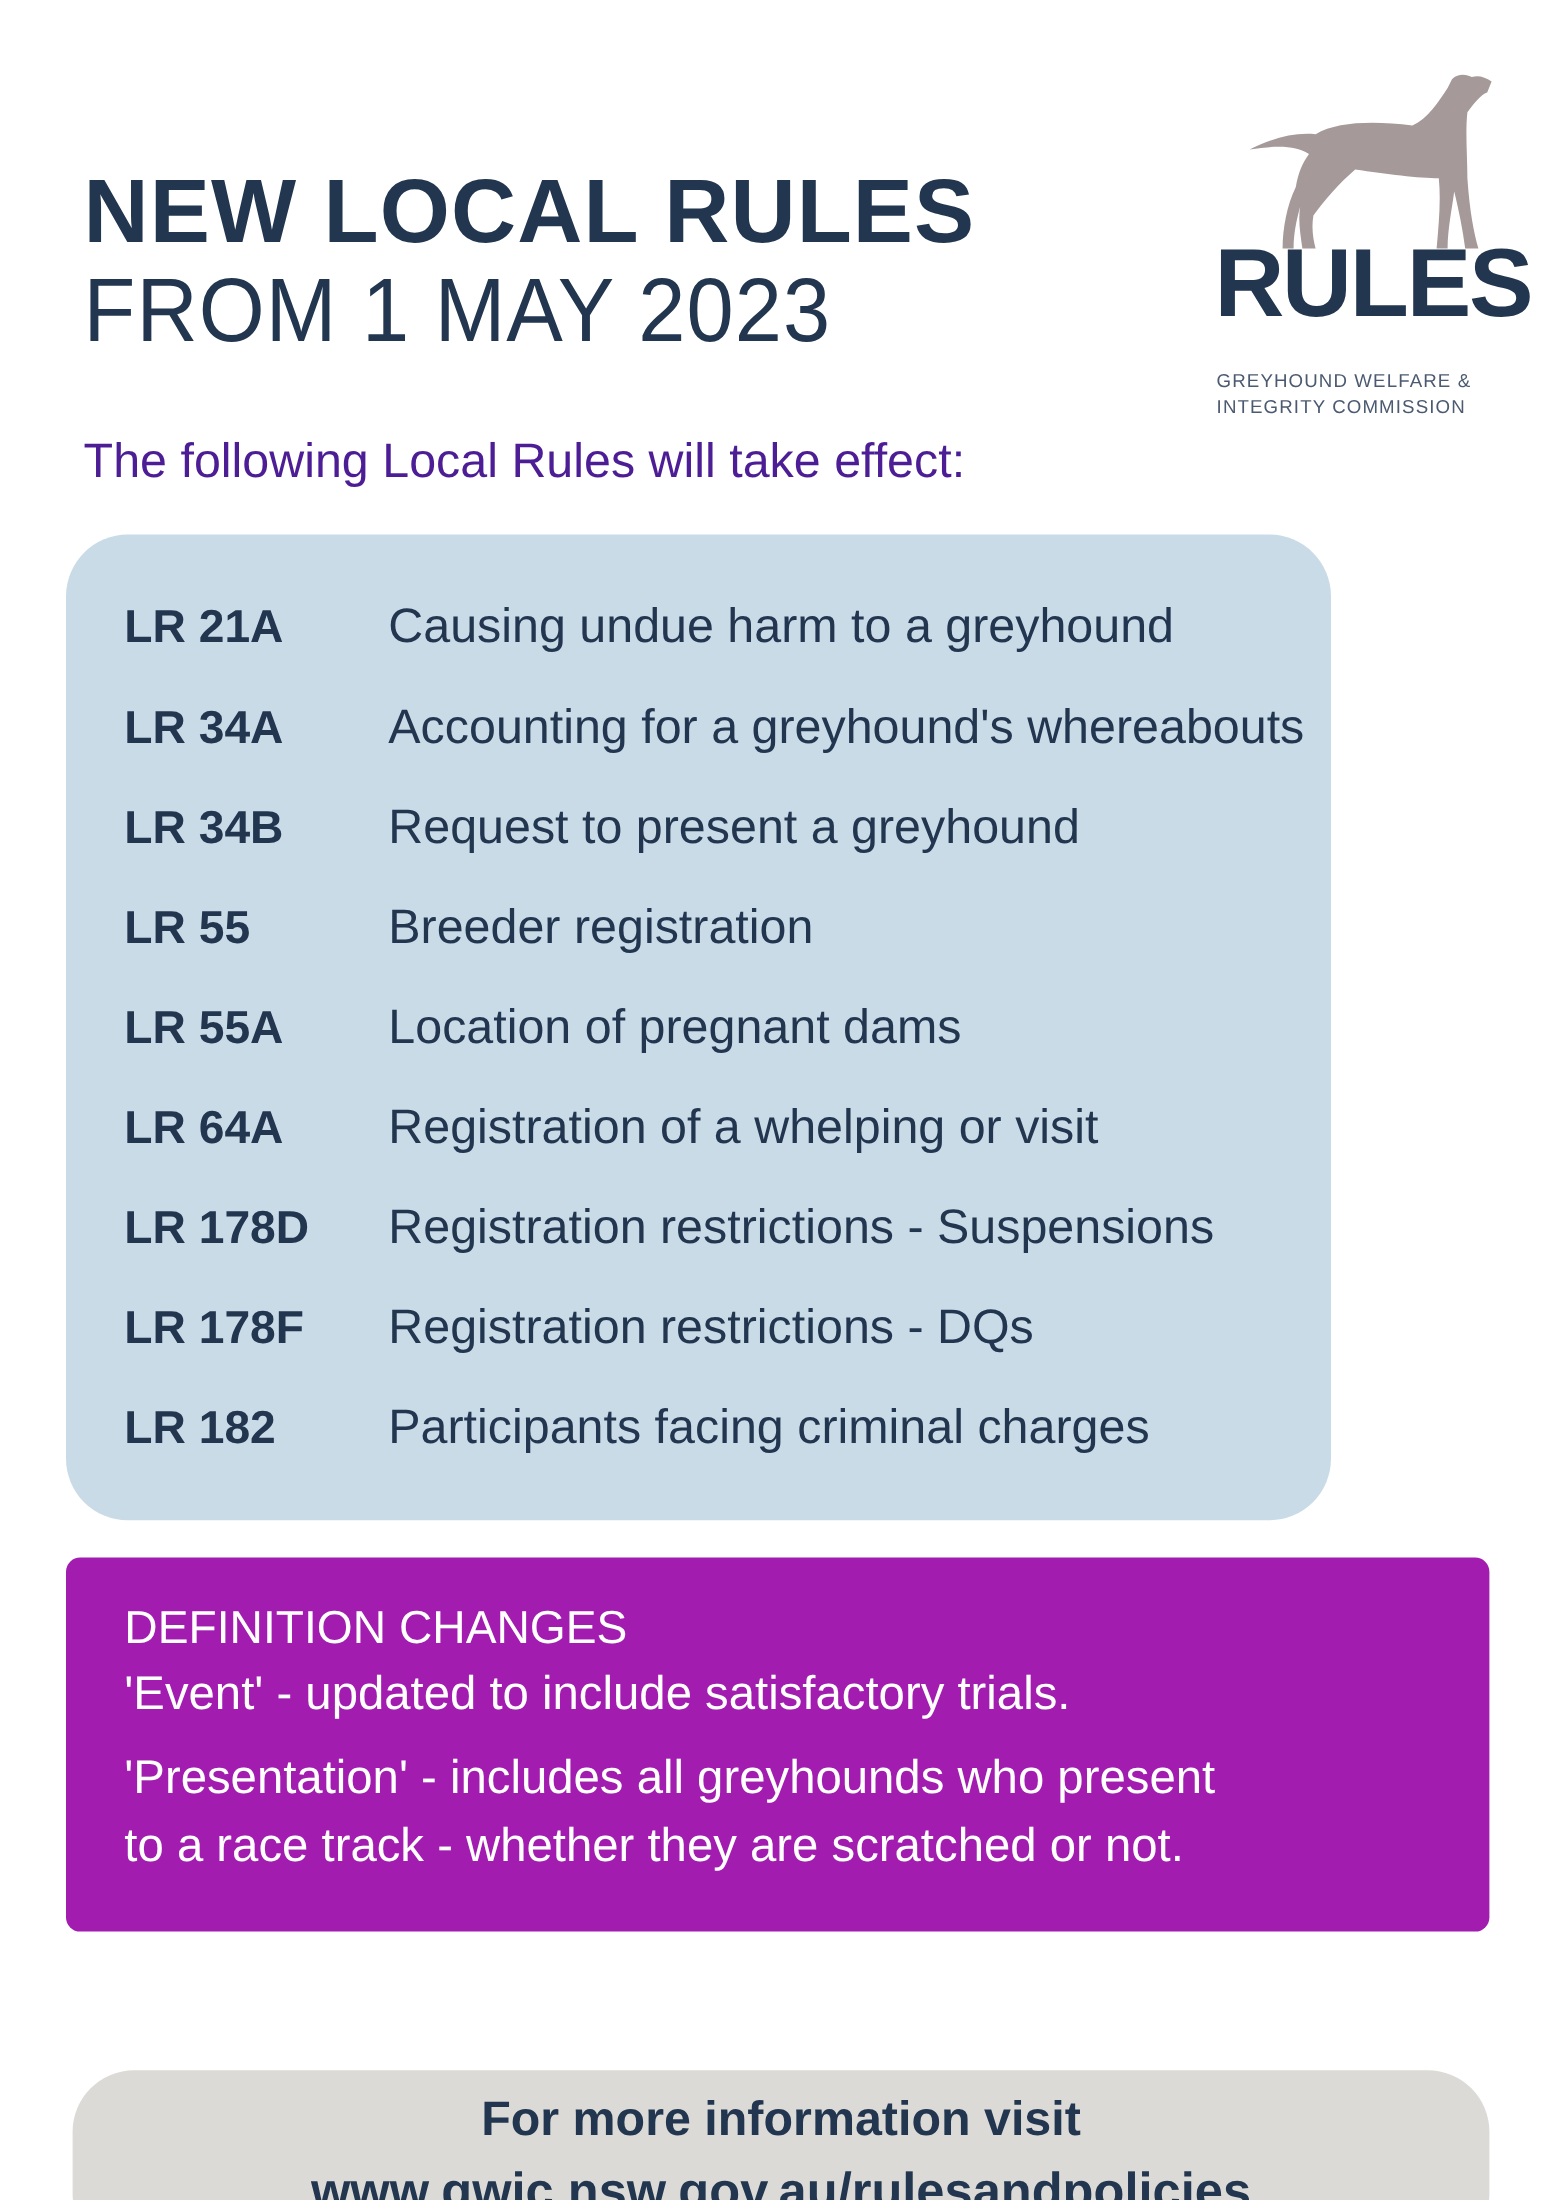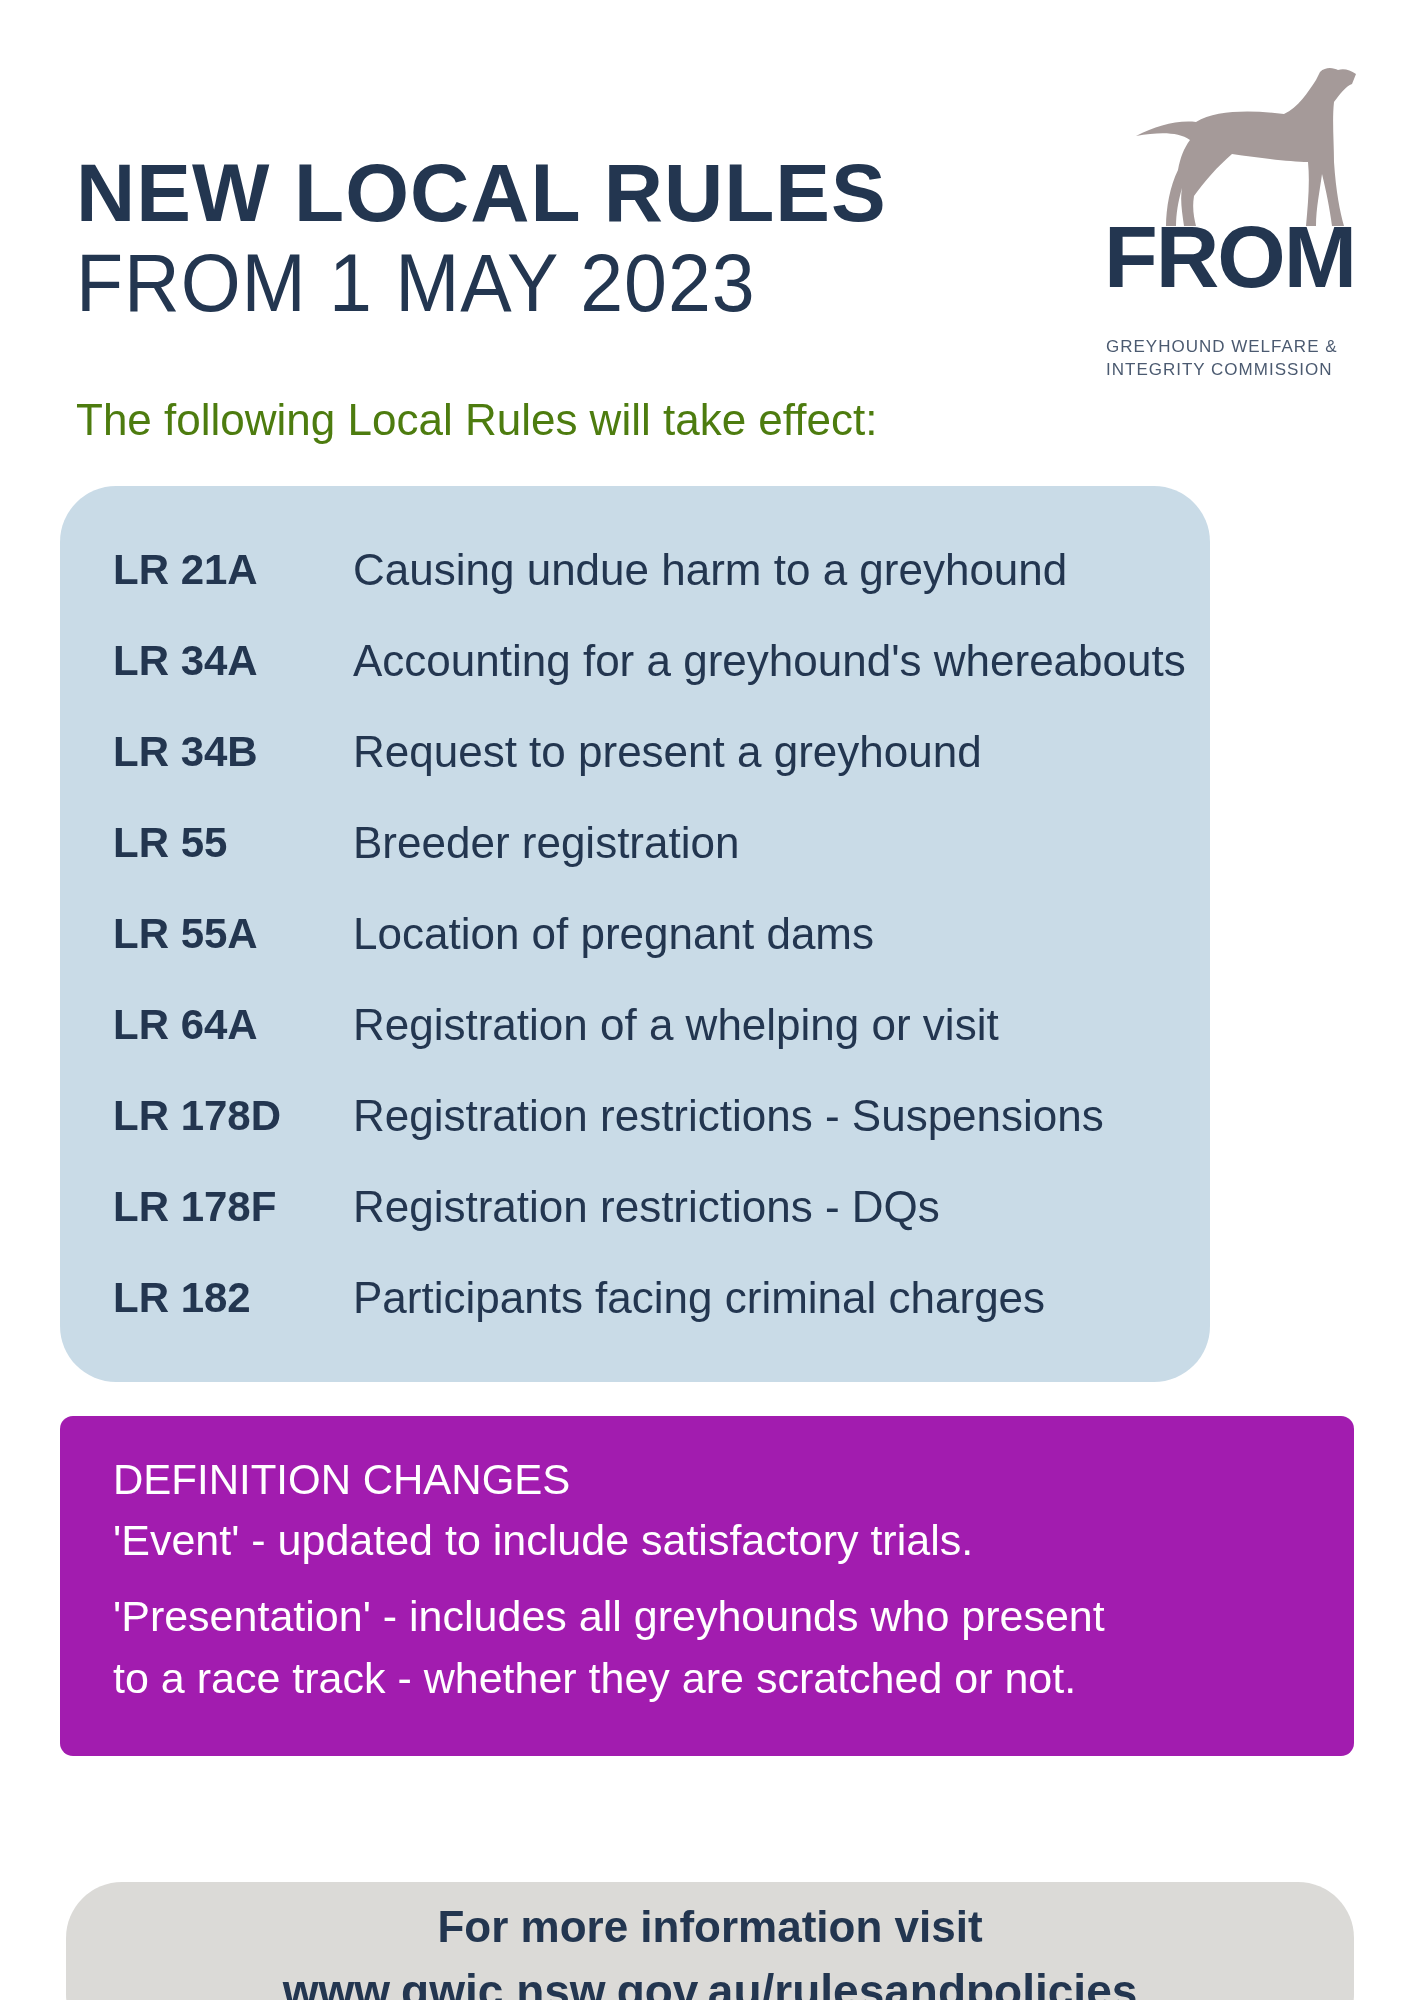--- a/index.html
+++ b/index.html
@@ -22,21 +22,21 @@
   .logo svg { position: absolute; left: 20px; top: 0; }
   .logo-text {
     position: absolute; left: 4px; top: 150px; font-size: 88px; font-weight: 700;
     color: #233650; letter-spacing: -2px; line-height: 90px;
   }
   .logo-sub {
     position: absolute; left: 6px; top: 246px; font-size: 17px; color: #4b5a70;
     letter-spacing: 1px; line-height: 23px; white-space: nowrap; margin-top: 27px;
   }
   .intro {
-    position: absolute; left: 76px; top: 395px; font-size: 44px; color: #4d7c0f;
+    position: absolute; left: 76px; top: 395px; font-size: 44px; color: #4c1d95;
     white-space: nowrap;
   }
   .rules-panel {
     position: absolute; left: 60px; top: 486px; width: 1150px; height: 896px;
     background: #c9dbe7; border-radius: 56px;
   }
   .rule-row { position: absolute; left: 53px; height: 60px; display: flex; align-items: center; }
   .rule-code {
     width: 240px; font-size: 42px; font-weight: 700; color: #233650; white-space: nowrap;
   }
@@ -59,21 +59,21 @@
 
 <div class="title-block">
   <div class="title-bold">NEW LOCAL RULES</div>
   <div class="title-light">FROM 1 MAY 2023</div>
 </div>
 
 <div class="logo">
   <svg width="240" height="170" viewBox="0 0 240 170">
     <path fill="#a59a99" d="M200,10 C206,4 214,6 218,8 C224,6 230,8 236,12 L232,22 C226,24 220,32 214,40 C212,58 214,80 214,100 C216,130 220,150 224,164 L212,164 C210,148 206,128 202,112 C200,128 196,146 196,164 L186,164 C188,142 190,120 188,100 C170,100 140,96 112,92 C98,104 84,120 74,134 C72,146 74,156 76,164 L64,164 C62,150 60,138 62,126 C58,140 56,152 56,164 L46,164 C46,146 50,124 58,108 C60,96 64,86 70,78 C58,70 40,70 16,74 C36,64 56,58 76,60 C96,48 130,48 164,52 C178,46 188,30 196,18 Z"></path>
   </svg>
-  <div class="logo-text">FROM</div>
+  <div class="logo-text">RULES</div>
   <div class="logo-sub">
     <div>GREYHOUND WELFARE &amp;</div>
     <div>INTEGRITY COMMISSION</div>
   </div>
 </div>
 
 <div class="intro">The following Local Rules will take effect:</div>
 
 <div class="rules-panel">
   <div class="rule-row" style="top:54px">

